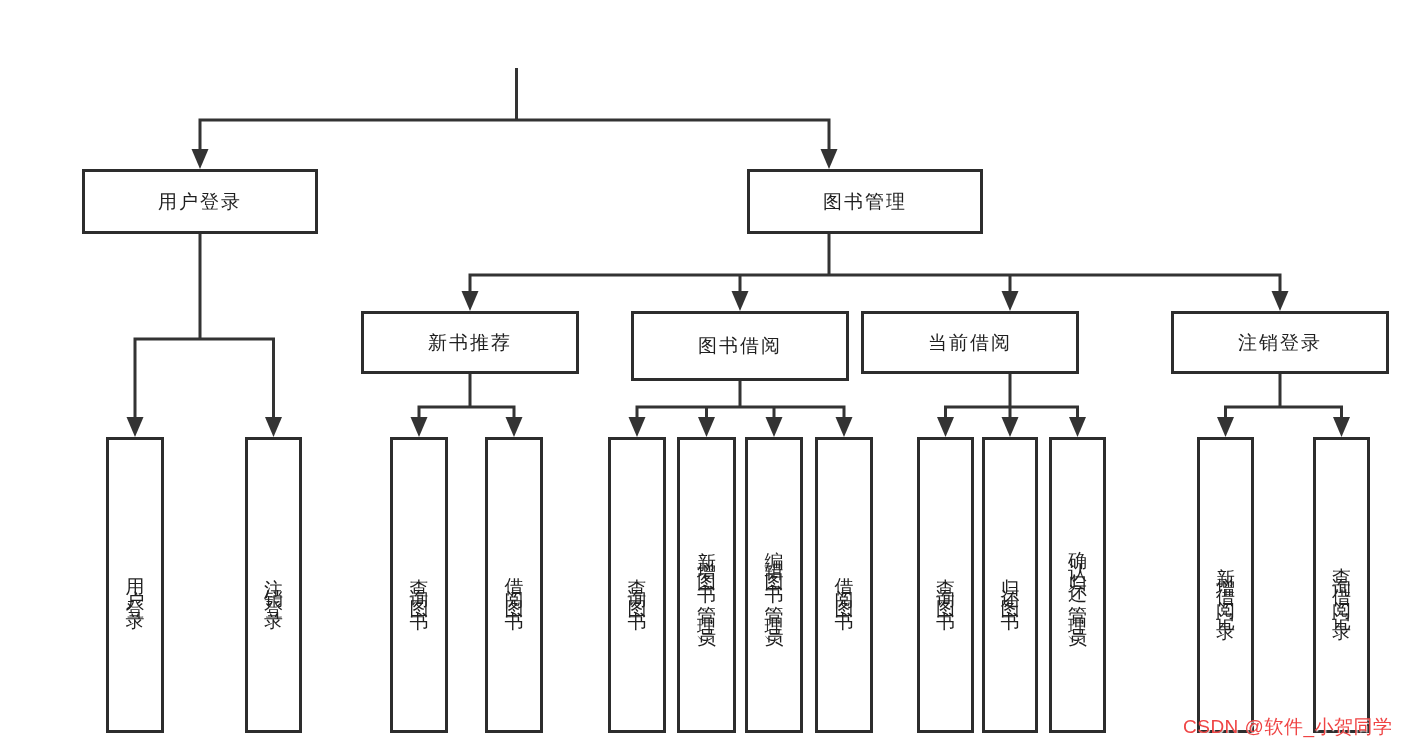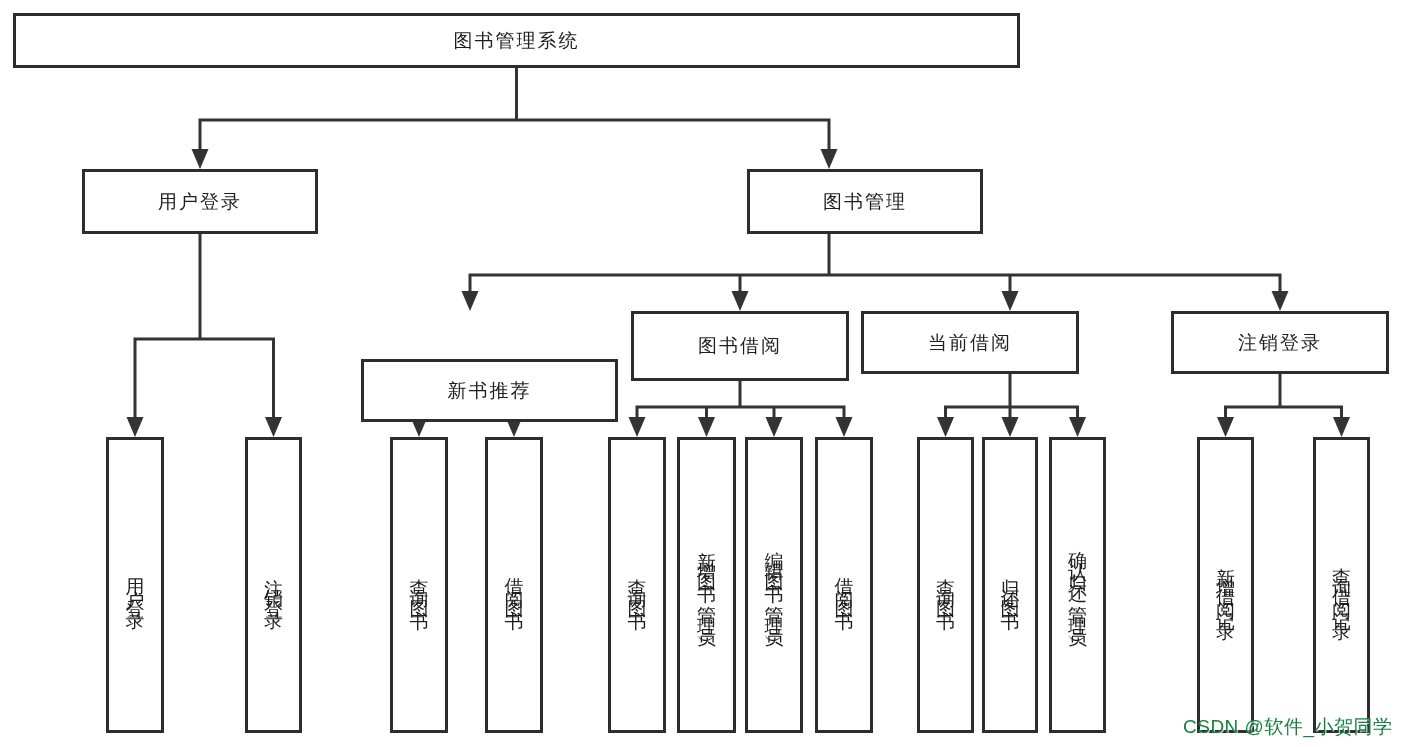--- a/index.html
+++ b/index.html
@@ -28,21 +28,21 @@
     writing-mode:vertical-rl;
     font-size:19px;
     line-height:1.05;
     letter-spacing:11px;
     white-space:nowrap;
   }
   
   .n-root{left:13px;top:13px;width:1007px;height:55px;}
   .n-user{left:82px;top:169px;width:236px;height:65px;}
   .n-mgmt{left:711px;top:169px;width:236px;height:65px;margin-left:36px;}
-  .n-new{left:361px;top:311px;width:257px;height:63px;margin-top:48px;}
+  .n-new{left:361px;top:311px;width:218px;height:63px;}
   .n-bor{left:631px;top:311px;width:218px;height:70px;}
   .n-cur{left:861px;top:311px;width:218px;height:63px;}
   .n-rec{left:1171px;top:311px;width:218px;height:63px;}
   .leaf{top:437px;height:296px;}
   .l1{left:106px;width:58px;}
   .l2{left:245px;width:57px;}
   .l3{left:390px;width:58px;}
   .l4{left:485px;width:58px;}
   .l5{left:608px;width:58px;}
   .l6{left:677px;width:59px;}
@@ -50,21 +50,21 @@
   .l8{left:815px;width:58px;}
   .l9{left:917px;width:57px;}
   .l10{left:982px;width:56px;}
   .l11{left:1049px;width:57px;}
   .l12{left:1197px;width:57px;}
   .l13{left:1313px;width:57px;}
   .watermark{
     position:absolute;
     left:1183px;top:714px;
     font-size:19px;
-    color:#15803d;
+    color:#ef4444;
     letter-spacing:0.5px;
     white-space:nowrap;
     text-shadow:1px 1px 1px rgba(255,255,255,0.9);
     z-index:5;
   }
 </style>
 </head>
 <body>
 
 <div id="stage">
@@ -93,23 +93,20 @@
       <polygon points="765.5,417 782.5,417 774,437"></polygon>
       <polygon points="835.5,417 852.5,417 844,437"></polygon>
       <polygon points="937,417 954,417 945.5,437"></polygon>
       <polygon points="1001.5,417 1018.5,417 1010,437"></polygon>
       <polygon points="1069,417 1086,417 1077.5,437"></polygon>
       <polygon points="1217,417 1234,417 1225.5,437"></polygon>
       <polygon points="1333,417 1350,417 1341.5,437"></polygon>
     </g>
   </svg>
 
-  <div class="box hbox n-root">
-    <span>图书管理系统</span>
-  </div>
 
   <div class="box hbox n-user">
     <span>用户登录</span>
   </div>
   <div class="box hbox n-mgmt">
     <span>图书管理</span>
   </div>
 
   <div class="box hbox n-new">
     <span>新书推荐</span>

